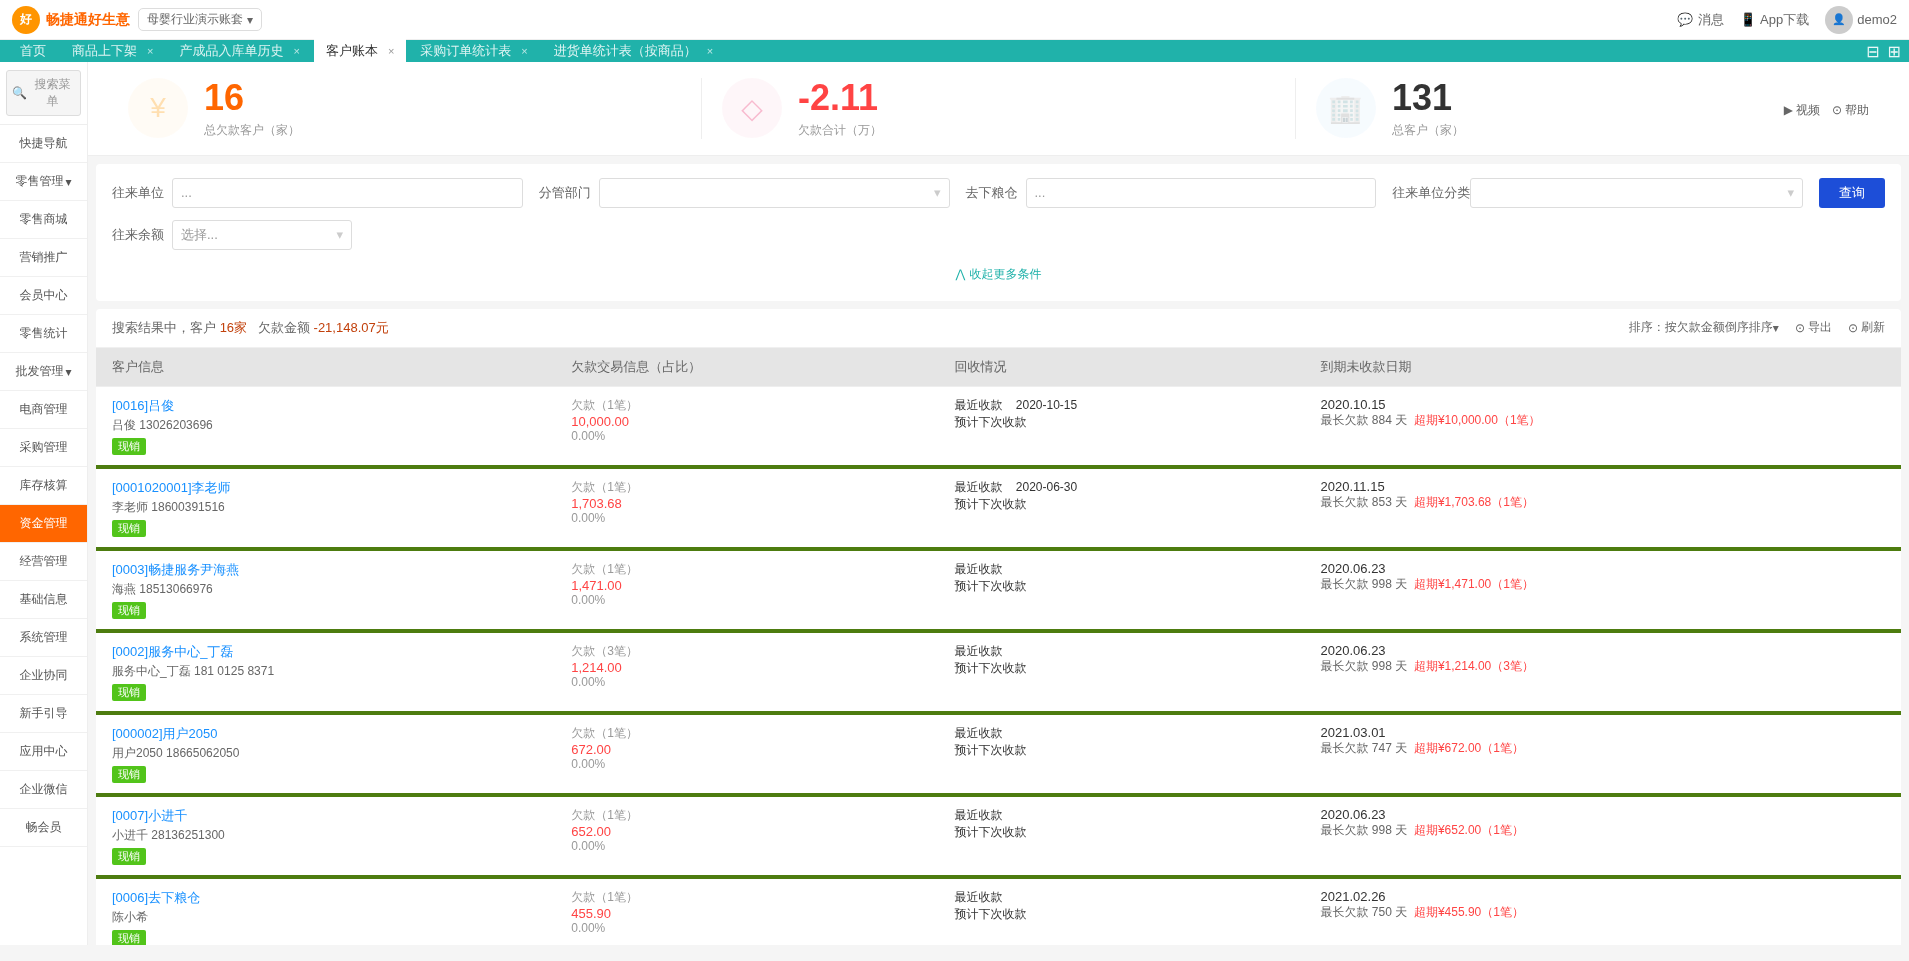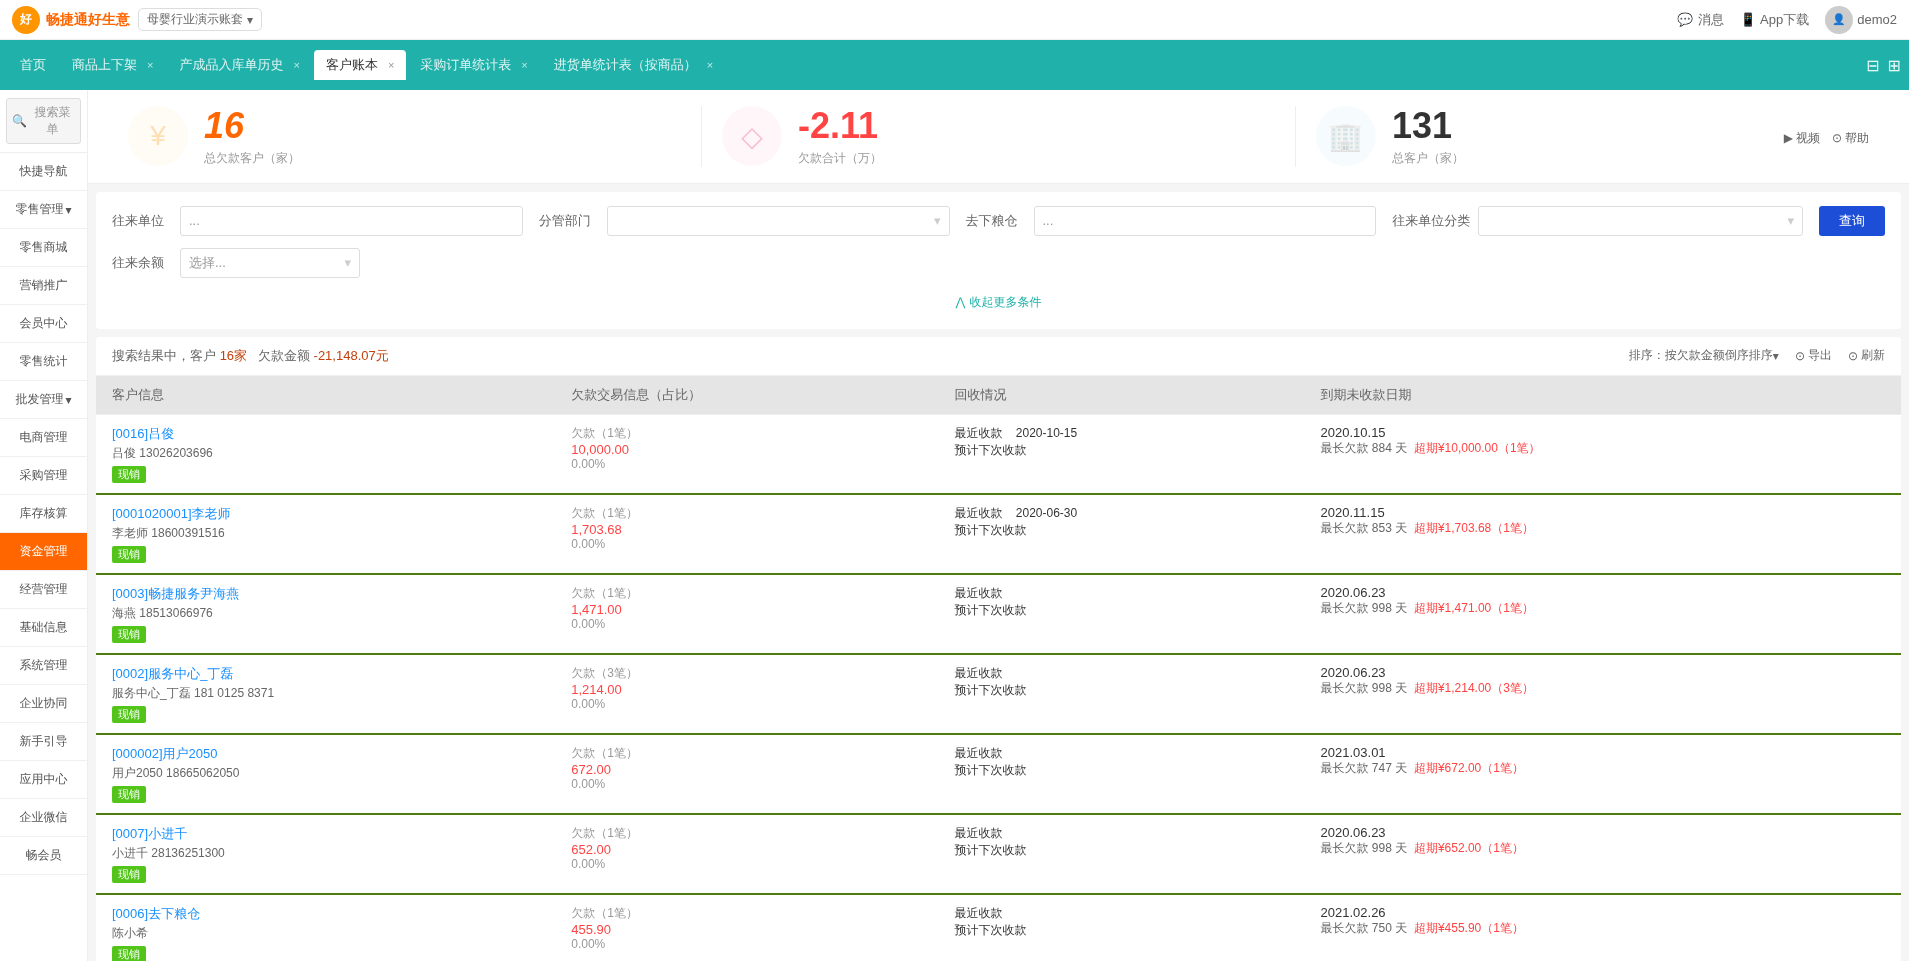--- a/index.html
+++ b/index.html
@@ -9,21 +9,21 @@
     .top-bar { display: flex; align-items: center; justify-content: space-between; background: #fff; height: 40px; padding: 0 12px; border-bottom: 1px solid #eee; }
     .top-bar-left { display: flex; align-items: center; gap: 8px; }
     .logo-area { display: flex; align-items: center; gap: 6px; color: #ff6600; font-weight: bold; font-size: 14px; }
     .logo-icon { width: 28px; height: 28px; background: #ff9500; border-radius: 50%; display: flex; align-items: center; justify-content: center; color: white; font-size: 12px; }
     .company-selector { display: flex; align-items: center; gap: 4px; font-size: 12px; color: #666; cursor: pointer; border: 1px solid #ddd; padding: 2px 8px; border-radius: 5px; }
     .top-bar-right { display: flex; align-items: center; gap: 16px; font-size: 13px; color: #666; }
     .top-right-item { display: flex; align-items: center; gap: 4px; cursor: pointer; }
     .avatar { width: 28px; height: 28px; background: #ccc; border-radius: 50%; display: flex; align-items: center; justify-content: center; color: white; font-size: 11px; }
 
     
-    .tab-bar { display: flex; align-items: center; background: #20b2aa; height: 50px; padding: 0 8px; gap: 2px; }
+    .tab-bar { display: flex; align-items: center; background: #20b2aa; height: 22px; padding: 0 8px; gap: 2px; }
     .tab { display: flex; align-items: center; gap: 6px; padding: 0 12px; height: 30px; border-radius: 4px 4px 0 0; font-size: 13px; cursor: pointer; color: rgba(255,255,255,0.85); white-space: nowrap; }
     .tab.active { background: #fff; color: #333; border-radius: 4px 4px 0 0; }
     .tab-close { font-size: 11px; color: rgba(255,255,255,0.7); cursor: pointer; margin-left: 4px; }
     .tab.active .tab-close { color: #999; }
     .tab-bar-end { margin-left: auto; display: flex; gap: 8px; }
     .tab-bar-btn { color: rgba(255,255,255,0.9); cursor: pointer; font-size: 16px; }
 
     
     .main-layout { display: flex; height: calc(100vh - 78px); }
 
@@ -41,49 +41,49 @@
     
     .stats-bar { display: flex; background: #fff; border-bottom: 1px solid #eee; padding: 16px 20px; gap: 0; }
     .stat-item { flex: 1; display: flex; align-items: center; gap: 16px; padding: 0 20px; border-right: 1px solid #eee; }
     .stat-item:last-child { border-right: none; }
     .stat-icon { width: 60px; height: 60px; border-radius: 50%; display: flex; align-items: center; justify-content: center; font-size: 28px; opacity: 0.3; }
     .stat-icon.orange { background: #fff3e0; color: #ff9800; }
     .stat-icon.pink { background: #fce4ec; color: #e91e63; }
     .stat-icon.blue { background: #e3f2fd; color: #2196f3; }
     .stat-content .stat-value { font-size: 36px; font-weight: bold; line-height: 1.1; }
     .stat-content .stat-value.red { color: #ff4444; }
-    .stat-content .stat-value.orange-v { color: #ff6600; font-style: italic; }
+    .stat-content .stat-value.orange-v { color: #ff6600; }
     .stat-content .stat-value.dark { color: #333; }
     .stat-content .stat-label { font-size: 12px; color: #999; margin-top: 4px; }
     .stat-actions { margin-left: auto; display: flex; gap: 12px; font-size: 12px; color: #666; align-items: flex-start; padding-top: 4px; }
     .stat-action-item { display: flex; align-items: center; gap: 3px; cursor: pointer; }
 
     
     .filter-area { background: #fff; margin: 8px; padding: 14px 16px; border-radius: 4px; }
     .filter-row { display: flex; align-items: center; gap: 16px; margin-bottom: 12px; flex-wrap: wrap; }
     .filter-row:last-child { margin-bottom: 0; }
-    .filter-item { display: flex; align-items: center; gap: 8px; flex: 1; min-width: 200px; }
+    .filter-item { display: flex; align-items: center; flex: 1; min-width: 200px; }
     .filter-label { font-size: 13px; color: #666; white-space: nowrap; min-width: 60px; }
     .filter-input { flex: 1; border: 1px solid #ddd; border-radius: 3px; padding: 5px 8px; font-size: 13px; outline: none; display: flex; align-items: center; justify-content: space-between; cursor: pointer; background: #fff; color: #999; min-height: 30px; }
     .filter-select { flex: 1; border: 1px solid #ddd; border-radius: 3px; padding: 5px 8px; font-size: 13px; outline: none; background: #fff; min-height: 30px; display: flex; align-items: center; justify-content: space-between; cursor: pointer; }
     .btn-search { background: #1d4ed8; color: white; border: none; padding: 6px 20px; border-radius: 3px; cursor: pointer; font-size: 13px; min-height: 30px; }
     .filter-collapse { display: flex; justify-content: center; padding: 4px 0; color: #20b2aa; font-size: 12px; cursor: pointer; gap: 4px; align-items: center; }
 
     
     .table-area { background: #fff; margin: 0 8px 8px; border-radius: 4px; }
     .table-toolbar { display: flex; align-items: center; justify-content: space-between; padding: 10px 16px; border-bottom: 1px solid #f0f0f0; font-size: 13px; }
     .table-info { color: #666; }
     .table-info span.highlight { color: #c2410c; font-weight: 500; }
     .table-actions { display: flex; gap: 16px; color: #666; font-size: 12px; align-items: center; }
     .table-action-item { display: flex; align-items: center; gap: 3px; cursor: pointer; }
     .sort-label { display: flex; align-items: center; }
 
     table { width: 100%; border-collapse: collapse; }
     thead th { background: #e5e5e5; padding: 10px 16px; text-align: left; font-size: 13px; color: #666; font-weight: normal; border-bottom: 1px solid #eee; }
-    tbody tr { border-bottom: 2px solid #4d7c0f; }
+    tbody tr { border-bottom: 4px solid #4d7c0f; }
     tbody td { padding: 10px 16px; font-size: 13px; vertical-align: top; }
 
     .customer-name { color: #1890ff; cursor: pointer; font-size: 13px; }
     .customer-info { color: #666; font-size: 12px; margin-top: 2px; }
     .tag { display: inline-block; background: #52c41a; color: white; font-size: 11px; padding: 1px 6px; border-radius: 2px; margin-top: 4px; }
     .amount-red { color: #ff4444; font-size: 13px; }
     .amount-info { color: #999; font-size: 12px; }
     .overdue-text { color: #ff4444; font-size: 12px; cursor: pointer; }
     .normal-text { color: #333; font-size: 12px; }
     .days-text { color: #666; font-size: 12px; }

